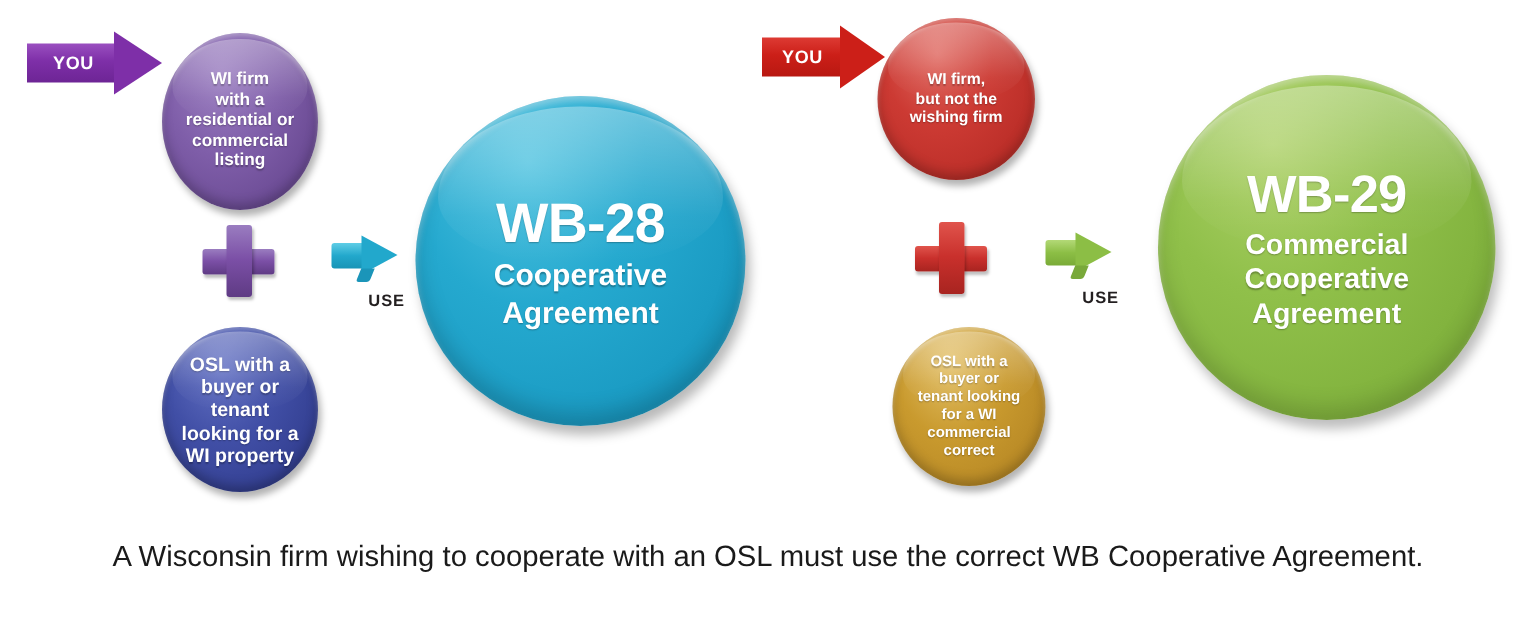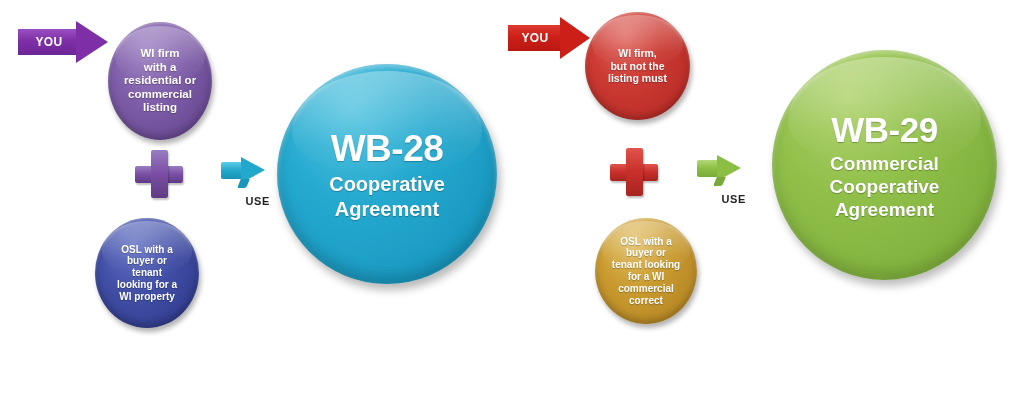--- a/index.html
+++ b/index.html
@@ -59,25 +59,25 @@
     left: 108px; top: 22px; width: 104px; height: 118px;
     background: radial-gradient(ellipse at 38% 24%, #9a7dc0 0%, #7f5ea9 42%, #6a4a93 78%, #5b3e80 100%);
     box-shadow: 2px 4px 5px rgba(0,0,0,0.30), inset 0 -4px 7px rgba(0,0,0,0.22),
                 inset 0 2px 3px rgba(255,255,255,0.35);
     font-size: 11.5px;
     font-weight: bold;
   }
 
   
   #c-blue {
-    left: 95px; top: 218px; width: 104px; height: 110px;
+    left: 108px; top: 218px; width: 104px; height: 110px;
     background: radial-gradient(ellipse at 38% 24%, #6472c4 0%, #414fa6 42%, #333f91 78%, #2b3680 100%);
     box-shadow: 2px 4px 5px rgba(0,0,0,0.30), inset 0 -4px 7px rgba(0,0,0,0.25),
                 inset 0 2px 3px rgba(255,255,255,0.30);
-    font-size: 10px;
+    font-size: 13px;
     font-weight: bold;
   }
 
   
   #c-teal {
     left: 277px; top: 64px; width: 220px; height: 220px;
     background: radial-gradient(ellipse at 34% 20%, #50c3e0 0%, #25a9cf 38%, #1b9cc4 70%, #1189b0 100%);
     box-shadow: 3px 6px 8px rgba(0,0,0,0.28), inset 0 -8px 14px rgba(0,0,0,0.18),
                 inset 0 3px 5px rgba(255,255,255,0.40);
   }
@@ -309,21 +309,21 @@
 
   <div id="you-right" class="you-arrow">
     <div class="you-tail">YOU</div>
     <div class="you-head"></div>
   </div>
 
   <div id="c-red" class="circle">
     <div class="lines">
       <div>WI firm,</div>
       <div>but not the</div>
-      <div>listing must</div>
+      <div>wishing firm</div>
     </div>
   </div>
 
   <div id="plus-right" class="plus">
     <span class="bar-h"></span>
     <span class="bar-v"></span>
   </div>
 
   <div id="c-gold" class="circle">
     <div class="lines">
@@ -347,14 +347,15 @@
 
   <div id="c-green" class="circle">
     <div class="lines">
       <span class="big-code">WB-29</span>
       <span class="big-sub">Commercial</span>
       <span class="big-sub">Cooperative</span>
       <span class="big-sub">Agreement</span>
     </div>
   </div>
 
+  <div id="caption">A Wisconsin firm wishing to cooperate with an OSL must use the correct WB Cooperative Agreement.</div>
 
 </div>
 
 </body></html>

